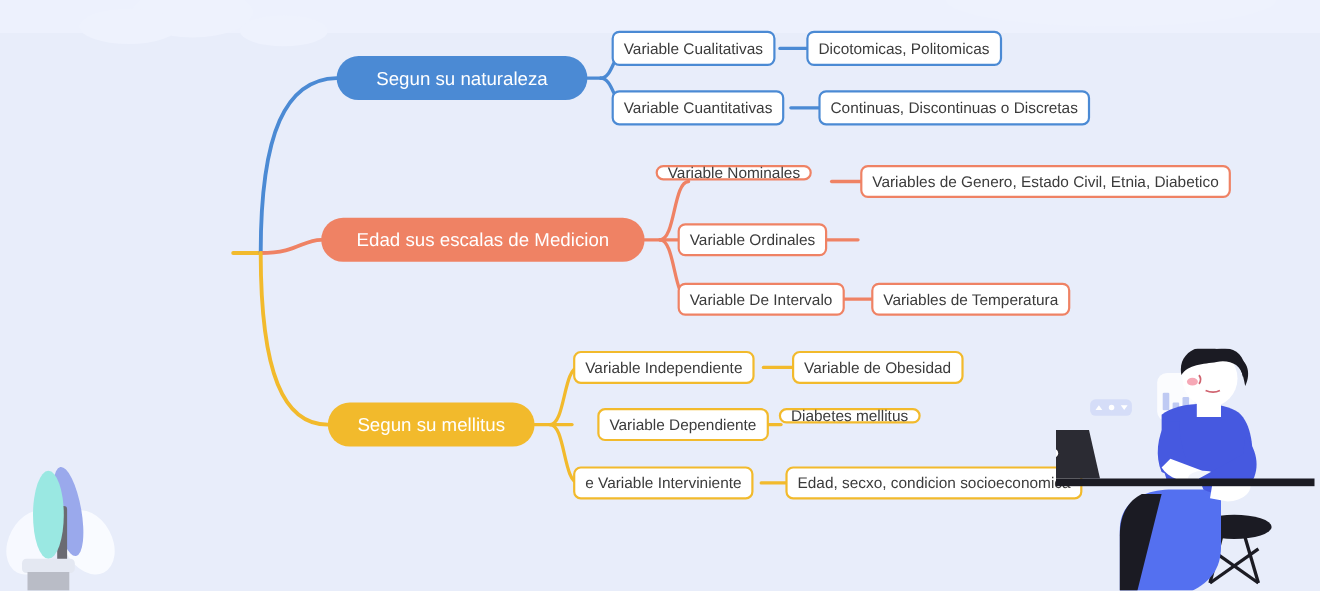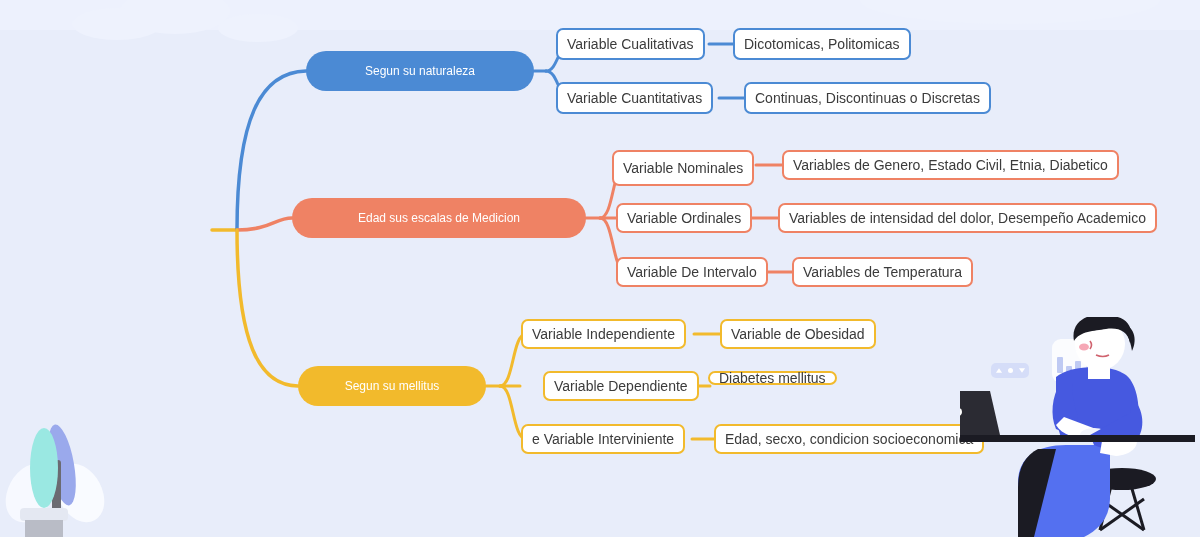--- a/index.html
+++ b/index.html
@@ -59,21 +59,21 @@
     color: #3b54e8;
     font-weight: bold;
     font-size: 22px;
     letter-spacing: 0.5px;
     box-shadow: 0 1px 3px rgba(80,100,180,0.10);
   }
 
   .branch {
     border-radius: 20px;
     color: #ffffff;
-    font-size: 12px;
+    font-size: 17px;
   }
   .branch.b-blue   { background: #4b8ad4; }
   .branch.b-orange { background: #ef8264; }
   .branch.b-amber  { background: #f2ba2c; }
 
   .leaf {
     background: #ffffff;
     border-radius: 7px;
     border: 2px solid #4b8ad4;
     color: #3b3b3b;
@@ -167,25 +167,24 @@
   <div class="node branch b-blue" style="left:306px; top:51px; width:228px; height:40px;">Segun su naturaleza</div>
 
   <div class="node leaf l-blue" style="left:556px; top:28px; height:32px;">Variable Cualitativas</div>
   <div class="node leaf l-blue" style="left:733px; top:28px; height:32px;">Dicotomicas, Politomicas</div>
 
   <div class="node leaf l-blue" style="left:556px; top:82px; height:32px;">Variable Cuantitativas</div>
   <div class="node leaf l-blue" style="left:744px; top:82px; height:32px;">Continuas, Discontinuas o Discretas</div>
 
   <div class="node branch b-orange" style="left:292px; top:198px; width:294px; height:40px;">Edad sus escalas de Medicion</div>
 
-  <div class="node leaf l-orange" style="left:612px; top:150px; height:36px;text-align:right;">Variable Nominales</div>
+  <div class="node leaf l-orange" style="left:596px; top:150px; height:14px;text-align:right;">Variable Nominales</div>
   <div class="node leaf l-orange" style="left:782px; top:150px; height:30px;">Variables de Genero,  Estado Civil, Etnia,  Diabetico</div>
 
   <div class="node leaf l-orange" style="left:616px; top:203px; height:30px;text-align:center;">Variable Ordinales</div>
-  <div class="node leaf l-orange" style="left:778px; top:203px; height:30px;">Variables de intensidad del dolor, Desempeño Academico</div>
 
   <div class="node leaf l-orange" style="left:616px; top:257px; height:30px;">Variable De Intervalo</div>
   <div class="node leaf l-orange" style="left:792px; top:257px; height:30px;">Variables de Temperatura</div>
 
   <div class="node branch b-amber" style="left:298px; top:366px; width:188px; height:40px;">Segun su mellitus</div>
 
   <div class="node leaf l-amber" style="left:521px; top:319px; height:30px;">Variable Independiente</div>
   <div class="node leaf l-amber" style="left:720px; top:319px; height:30px;">Variable de Obesidad</div>
 
   <div class="node leaf l-amber" style="left:543px; top:371px; height:30px;">Variable Dependiente</div>

